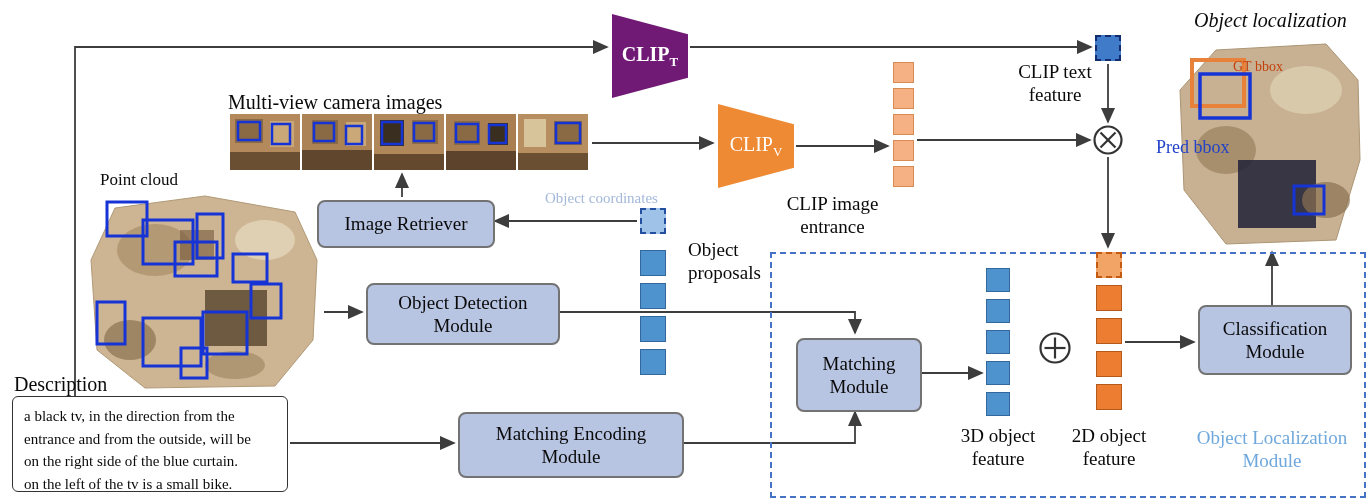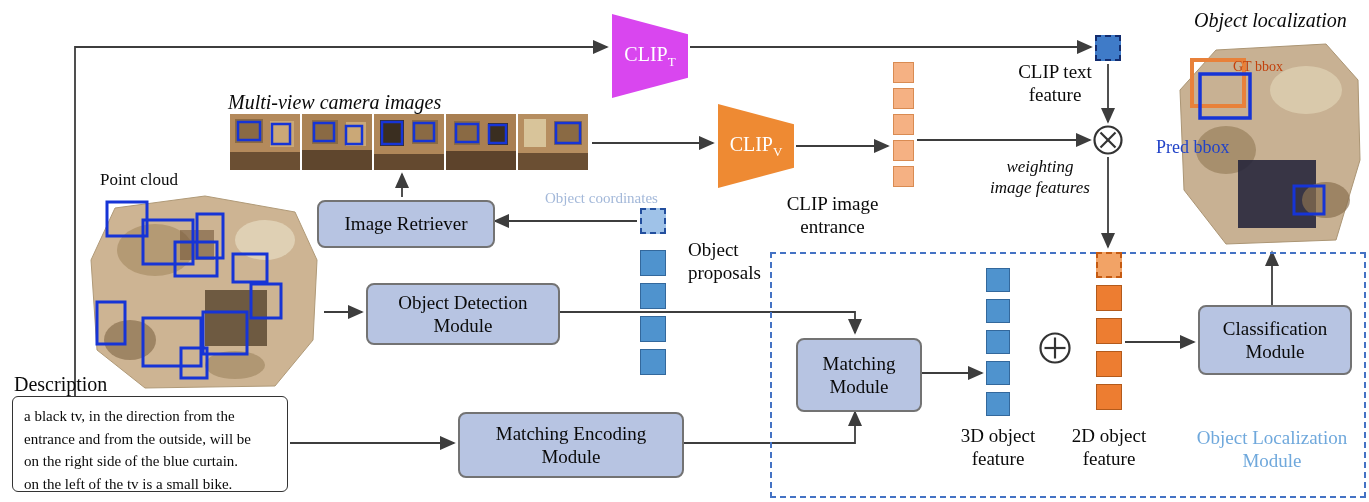--- a/index.html
+++ b/index.html
@@ -6,21 +6,21 @@
   .canvas{position:relative;width:1369px;height:502px;background:#ffffff;
           font-family:"Liberation Serif",serif;color:#0a0a0a;overflow:hidden;}
   .lbl{position:absolute;white-space:pre-line;line-height:1.22;z-index:3;}
   .center{text-align:center;}
   .italic{font-style:italic;}
   .module{position:absolute;background:#b7c4e2;border:2px solid #737373;border-radius:8px;
           display:flex;align-items:center;justify-content:center;text-align:center;
           font-size:19px;white-space:pre-line;line-height:1.22;z-index:2;}
   .trap{position:absolute;display:flex;align-items:center;justify-content:center;
         color:#ffffff;font-size:20px;z-index:2;}
-  .trap.blue{background:#d946ef;clip-path:polygon(0 0,100% 24%,100% 76%,0 100%);}
+  .trap.blue{background:#701a75;clip-path:polygon(0 0,100% 24%,100% 76%,0 100%);font-weight:bold;}
   .trap.orange{background:#ee8a33;clip-path:polygon(0 0,100% 24%,100% 76%,0 100%);}
   .trap sub{font-size:13px;}
   .stack{position:absolute;display:flex;flex-direction:column;z-index:2;}
   .sq{flex:0 0 auto;box-sizing:border-box;}
   .sq.blue{background:#4f93ce;border:1px solid #33689c;}
   .sq.lorange{background:#f5b183;border:1px solid #d98b52;}
   .sq.dorange{background:#ed7d31;border:1px solid #b35a1b;}
   .sq.dash-blue{background:#9fc2e8;border:2px dashed #234f9e;}
   .sq.dash-navy{background:#3f7bc8;border:2px dashed #122c6e;}
   .sq.dash-orange{background:#f2a366;border:2px dashed #c55a11;}
@@ -81,21 +81,21 @@
       <rect x="90" y="52" width="42" height="34"></rect>
       <rect x="148" y="64" width="34" height="28"></rect>
       <rect x="12" y="112" width="28" height="42"></rect>
       <rect x="58" y="128" width="58" height="48"></rect>
       <rect x="118" y="122" width="44" height="42"></rect>
       <rect x="166" y="94" width="30" height="34"></rect>
       <rect x="96" y="158" width="26" height="30"></rect>
     </g>
   </svg>
 
-  <div class="lbl" style="left:228px;top:90px;font-size:20px;font-style:italic;">Multi-view camera images</div>
+  <div class="lbl" style="left:228px;top:90px;font-size:20px;">Multi-view camera images</div>
   <div class="camstrip" style="left:230px;top:114px;">
     <svg class="cam" width="70" height="56" viewBox="0 0 70 56">
       <rect width="70" height="56" fill="#b48a5c"></rect>
         <rect y="38" width="70" height="18" fill="#6b4f33"></rect>
       <rect x="5" y="5" width="28" height="24" fill="#8a6a44"></rect>
         <rect x="40" y="7" width="24" height="26" fill="#caa877"></rect>
       <rect x="8" y="8" width="22" height="18" fill="none" stroke="#1634d6" stroke-width="2.5"></rect>
       <rect x="42" y="10" width="18" height="20" fill="none" stroke="#1634d6" stroke-width="2.5"></rect>
     </svg>
     <svg class="cam" width="70" height="56" viewBox="0 0 70 56">
@@ -181,22 +181,20 @@
     <div class="sq dash-navy" style="width:26px;height:26px;"></div>
   </div>
   <div class="lbl center" style="left:1000px;top:60px;width:110px;font-size:19px;">CLIP text
 feature</div>
 
   <svg class="icon" style="left:1092px;top:124px;" width="32" height="32" viewBox="0 0 32 32">
     <circle cx="16" cy="16" r="13.5" fill="#ffffff" stroke="#333333" stroke-width="2.2"></circle>
     <line x1="8.5" y1="8.5" x2="23.5" y2="23.5" stroke="#333333" stroke-width="2.2"></line>
     <line x1="23.5" y1="8.5" x2="8.5" y2="23.5" stroke="#333333" stroke-width="2.2"></line>
   </svg>
-  <div class="lbl center italic" style="left:975px;top:157px;width:130px;font-size:17px;">weighting
-image features</div>
 
   <div class="stack" style="left:986px;top:268px;gap:7px;">
     <div class="sq blue" style="width:24px;height:24px;"></div>
     <div class="sq blue" style="width:24px;height:24px;"></div>
     <div class="sq blue" style="width:24px;height:24px;"></div>
     <div class="sq blue" style="width:24px;height:24px;"></div>
     <div class="sq blue" style="width:24px;height:24px;"></div>
   </div>
   <div class="lbl center" style="left:943px;top:424px;width:110px;font-size:19px;">3D object
 feature</div>

